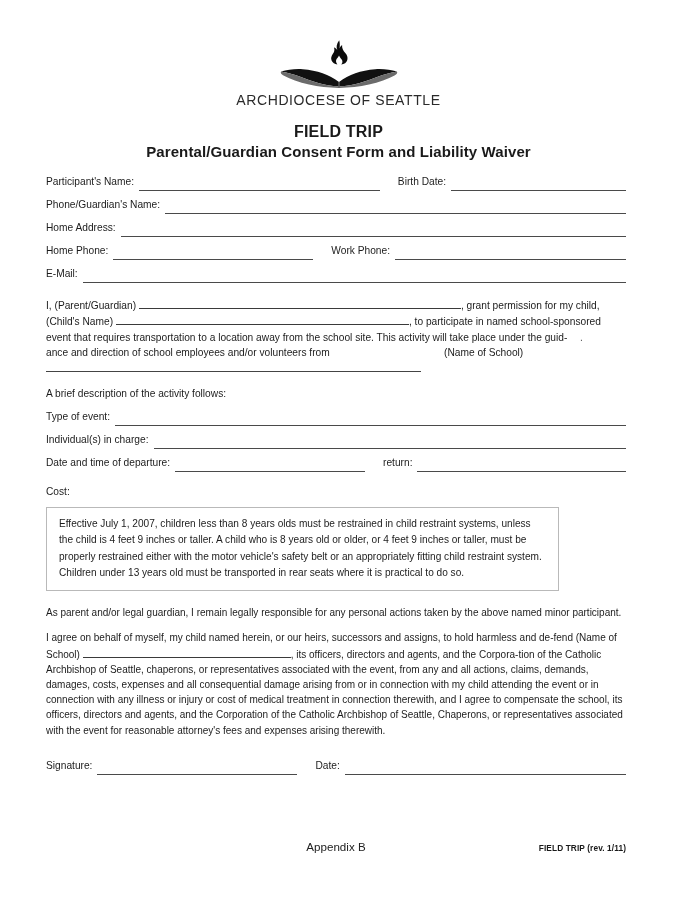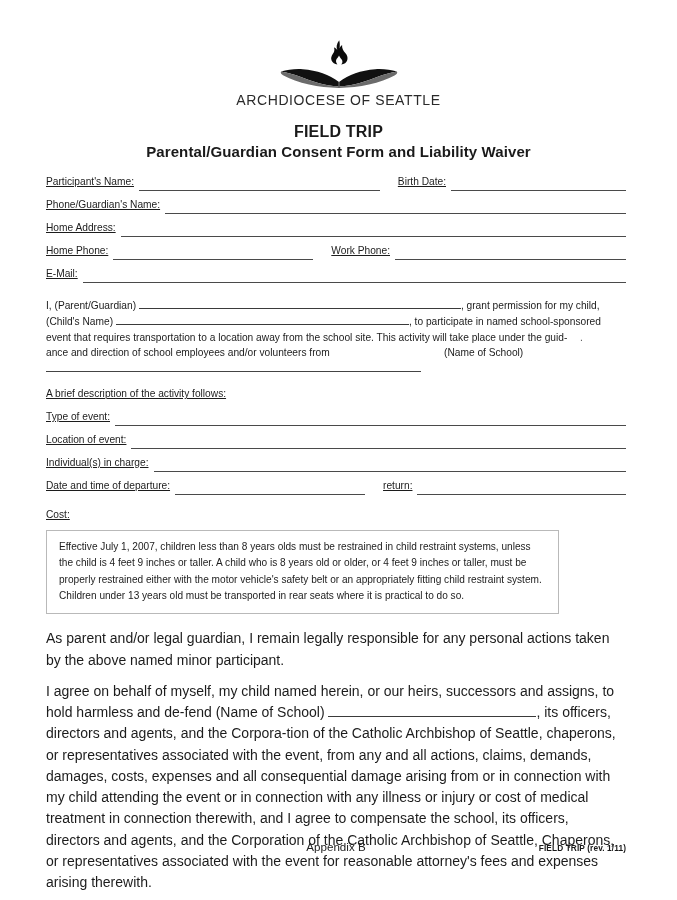--- a/index.html
+++ b/index.html
@@ -64,21 +64,20 @@
     font-size: 10.2px;
     line-height: 1.46;
     color: #1c1c1c;
   }
 
   .field-row {
     display: flex;
     align-items: flex-end;
     height: 23px;
     white-space: nowrap;
-    text-decoration: underline;
   }
   .field-label {
     flex: 0 0 auto;
     padding-right: 5px;
     padding-bottom: 1px;
   }
   .rule {
     flex: 1 1 auto;
     border-bottom: 1.4px solid #4a4a4a;
     height: 13px;
@@ -138,21 +137,21 @@
     padding: 8px 11px 9px 12px;
     font-size: 10.1px;
     line-height: 1.62;
     color: #1c1c1c;
     box-sizing: border-box;
     width: 513px;
   }
 
   
   .para {
-    font-size: 14px;
+    font-size: 10px;
     line-height: 1.52;
   }
   .para .blank {
     display: inline-block;
     border-bottom: 1.2px solid #3a3a3a;
     height: 11px;
     vertical-align: baseline;
   }
   .blank-w205 { width: 208px; }
 
@@ -277,24 +276,20 @@
 
     <div class="field-row">
       <span class="field-label">A brief description of the activity follows:</span>
     </div>
 
     <div class="field-row">
       <span class="field-label">Type of event:</span>
       <span class="rule"></span>
     </div>
 
-    <div class="field-row">
-      <span class="field-label">Location of event:</span>
-      <span class="rule"></span>
-    </div>
 
     <div class="field-row">
       <span class="field-label">Individual(s) in charge:</span>
       <span class="rule"></span>
     </div>
 
     <div class="field-row">
       <span class="field-label">Date and time of departure:</span>
       <span class="rule fixed-190"></span>
       <span class="gap-18"></span>

